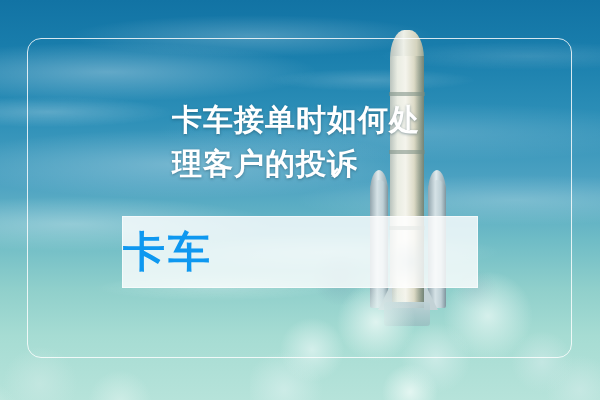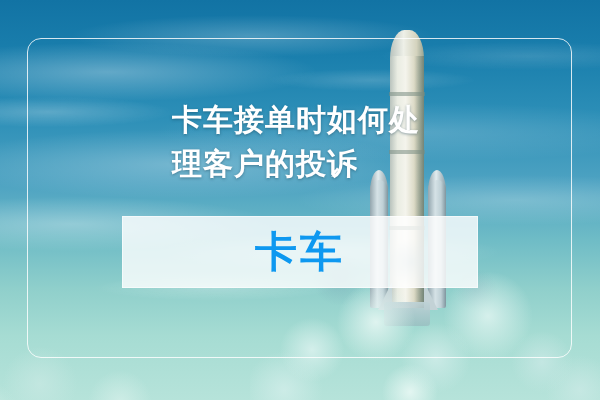--- a/index.html
+++ b/index.html
@@ -164,21 +164,21 @@
   
   .keyword-bar {
     position: absolute;
     left: 122px; top: 216px;
     width: 356px; height: 72px;
     background: rgba(255,255,255,.80);
     border: 1px solid rgba(255,255,255,.55);
     box-sizing: border-box;
     display: flex;
     align-items: center;
-    justify-content: center;
+    justify-content: flex-start;
   }
   .keyword-text {
     color: #0e98f0;
     font-size: 42px;
     font-weight: bold;
     letter-spacing: 3px;
     line-height: 1;
   }
 </style>
 </head>

